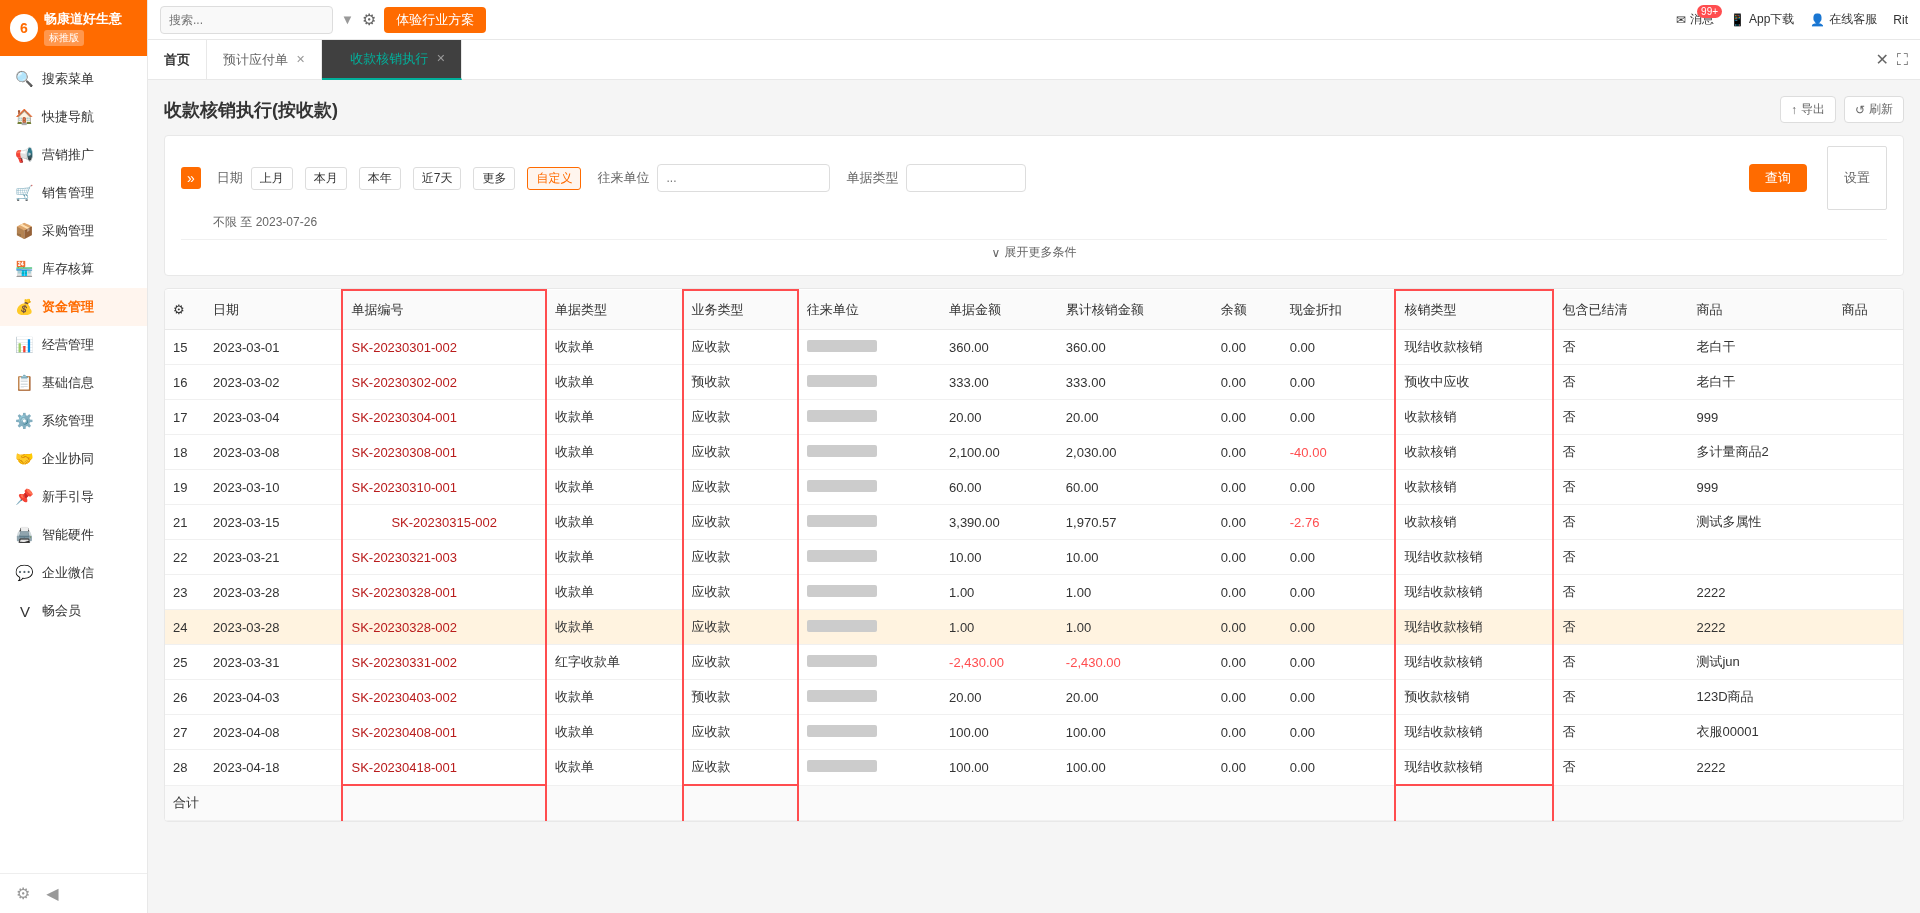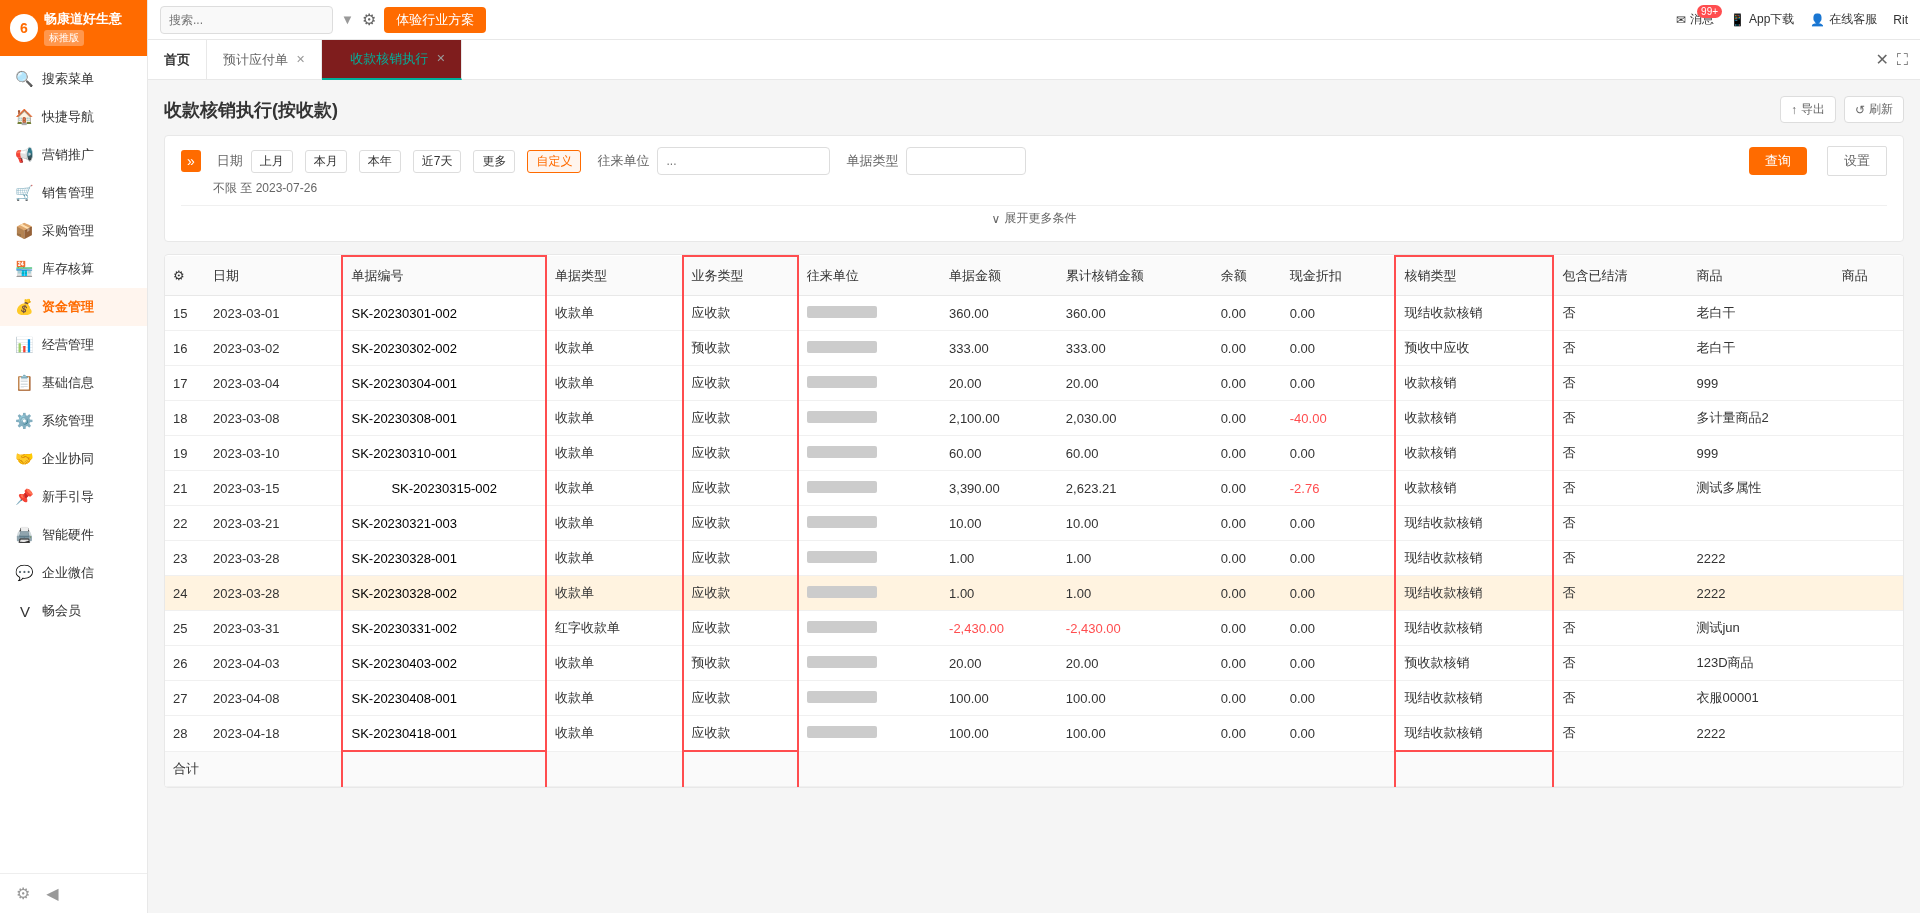--- a/index.html
+++ b/index.html
@@ -29,21 +29,21 @@
     .topbar-right { margin-left: auto; display: flex; align-items: center; gap: 16px; }
     .topbar-msg { display: flex; align-items: center; gap: 4px; cursor: pointer; color: #333; font-size: 12px; position: relative; }
     .topbar-badge { background: #ff4d4f; color: #fff; border-radius: 10px; font-size: 10px; padding: 1px 4px; position: absolute; top: -6px; right: -8px; }
     .topbar-app { display: flex; align-items: center; gap: 4px; cursor: pointer; color: #333; font-size: 12px; }
     .topbar-service { display: flex; align-items: center; gap: 4px; cursor: pointer; color: #333; font-size: 12px; }
     .topbar-user { color: #333; font-size: 12px; }
 
     
     .tabs { height: 40px; background: #fff; border-bottom: 1px solid #e8e8e8; display: flex; align-items: center; padding: 0; flex-shrink: 0; }
     .tab { display: flex; align-items: center; gap: 6px; padding: 0 16px; height: 40px; cursor: pointer; color: #666; font-size: 13px; border-right: 1px solid #e8e8e8; }
-    .tab.active { background: #7f1d1d; color: #00b09b; border-bottom: 2px solid #00b09b; padding-left: 28px; }
+    .tab.active { background: #404040; color: #00b09b; border-bottom: 2px solid #00b09b; padding-left: 28px; }
     .tab-home { color: #333; font-weight: bold; }
     .tab-close { color: #999; font-size: 11px; margin-left: 2px; cursor: pointer; }
     .tabs-actions { margin-left: auto; display: flex; align-items: center; gap: 8px; padding-right: 12px; }
     .tabs-action-btn { background: none; border: none; cursor: pointer; color: #666; font-size: 16px; }
 
     
     .page-content { flex: 1; overflow: auto; padding: 16px; background: #f5f5f5; }
 
     
     .page-header { display: flex; align-items: center; justify-content: space-between; margin-bottom: 12px; }
@@ -56,31 +56,31 @@
     .filter-bar { background: #fff; border: 1px solid #e8e8e8; border-radius: 4px; padding: 10px 16px; margin-bottom: 12px; }
     .filter-row { display: flex; align-items: center; gap: 16px; flex-wrap: wrap; }
     .filter-item { display: flex; align-items: center; gap: 8px; }
     .filter-label { color: #666; font-size: 13px; white-space: nowrap; }
     .filter-date-group { display: flex; align-items: center; gap: 12px; }
     .filter-date-btn { padding: 2px 8px; border: 1px solid #ddd; border-radius: 3px; cursor: pointer; font-size: 12px; color: #333; background: #fff; }
     .filter-date-custom { background: #fff5ee; border: 1px solid #ff6b00; color: #ff6b00; padding: 2px 8px; border-radius: 3px; cursor: pointer; font-size: 12px; }
     .filter-select { height: 28px; border: 1px solid #ddd; border-radius: 4px; padding: 0 24px 0 8px; font-size: 12px; color: #333; background: #fff; appearance: none; min-width: 120px; cursor: pointer; }
     .filter-input { height: 28px; border: 1px solid #ddd; border-radius: 4px; padding: 0 8px; font-size: 12px; color: #aaa; min-width: 160px; }
     .filter-query-btn { background: #ff6b00; color: #fff; border: none; border-radius: 4px; padding: 5px 16px; cursor: pointer; font-size: 13px; margin-left: auto; }
-    .filter-set-btn { background: #fff; border: 1px solid #ddd; border-radius: 2px; padding: 5px 16px; cursor: pointer; font-size: 13px; color: #666; margin-left: 4px; }
+    .filter-set-btn { background: #fff; border: 1px solid #ddd; border-radius: 2px; padding: 22px 16px; cursor: pointer; font-size: 13px; color: #666; margin-left: 4px; }
     .filter-expand { display: flex; justify-content: center; padding: 4px; cursor: pointer; color: #666; font-size: 12px; gap: 4px; align-items: center; border-top: 1px solid #f0f0f0; margin-top: 8px; }
 
     
     .table-container { background: #fff; border: 1px solid #e8e8e8; border-radius: 4px; overflow: auto; }
     table { width: 100%; border-collapse: collapse; font-size: 13px; }
     thead tr { background: #fafafa; }
     th { padding: 10px 8px; text-align: left; color: #333; font-weight: 500; border-bottom: 1px solid #e8e8e8; white-space: nowrap; }
     td { padding: 8px 8px; color: #333; border-bottom: 1px solid #f0f0f0; white-space: nowrap; }
     tr.highlighted td { background: #fff3e0; }
-    .link-text { color: #000000; cursor: pointer; text-decoration: none; }
+    .link-text { color: #b91c1c; cursor: pointer; text-decoration: none; }
     .negative { color: #ff4d4f; }
 
     
     .table-footer tr td { background: #fafafa; font-weight: 500; }
 
     
     .table-container::-webkit-scrollbar { height: 6px; }
     .table-container::-webkit-scrollbar-track { background: #f1f1f1; }
     .table-container::-webkit-scrollbar-thumb { background: #ccc; border-radius: 3px; }
   </style>
@@ -370,21 +370,21 @@
     <td></td>
   </tr>
             <tr>
     <td>21</td>
     <td>2023-03-15</td>
     <td style="border-left:2px solid #ff4d4f;border-right:2px solid #ff4d4f;text-align:center;"><a class="link-text">SK-20230315-002</a></td>
     <td>收款单</td>
     <td style="border-left:2px solid #ff4d4f;border-right:2px solid #ff4d4f;">应收款</td>
     <td><span style="display:inline-block;width:70px;height:12px;background:#ccc;border-radius:2px;"></span></td>
     <td class="">3,390.00</td>
-    <td class="">2,623.21</td>
+    <td class="">1,970.57</td>
     <td>0.00</td>
     <td class="negative">-2.76</td>
     <td style="border-left:2px solid #ff4d4f;border-right:2px solid #ff4d4f;">收款核销</td>
     <td>否</td>
     <td>测试多属性</td>
     <td></td>
   </tr>
             <tr>
     <td>22</td>
     <td>2023-03-21</td>

